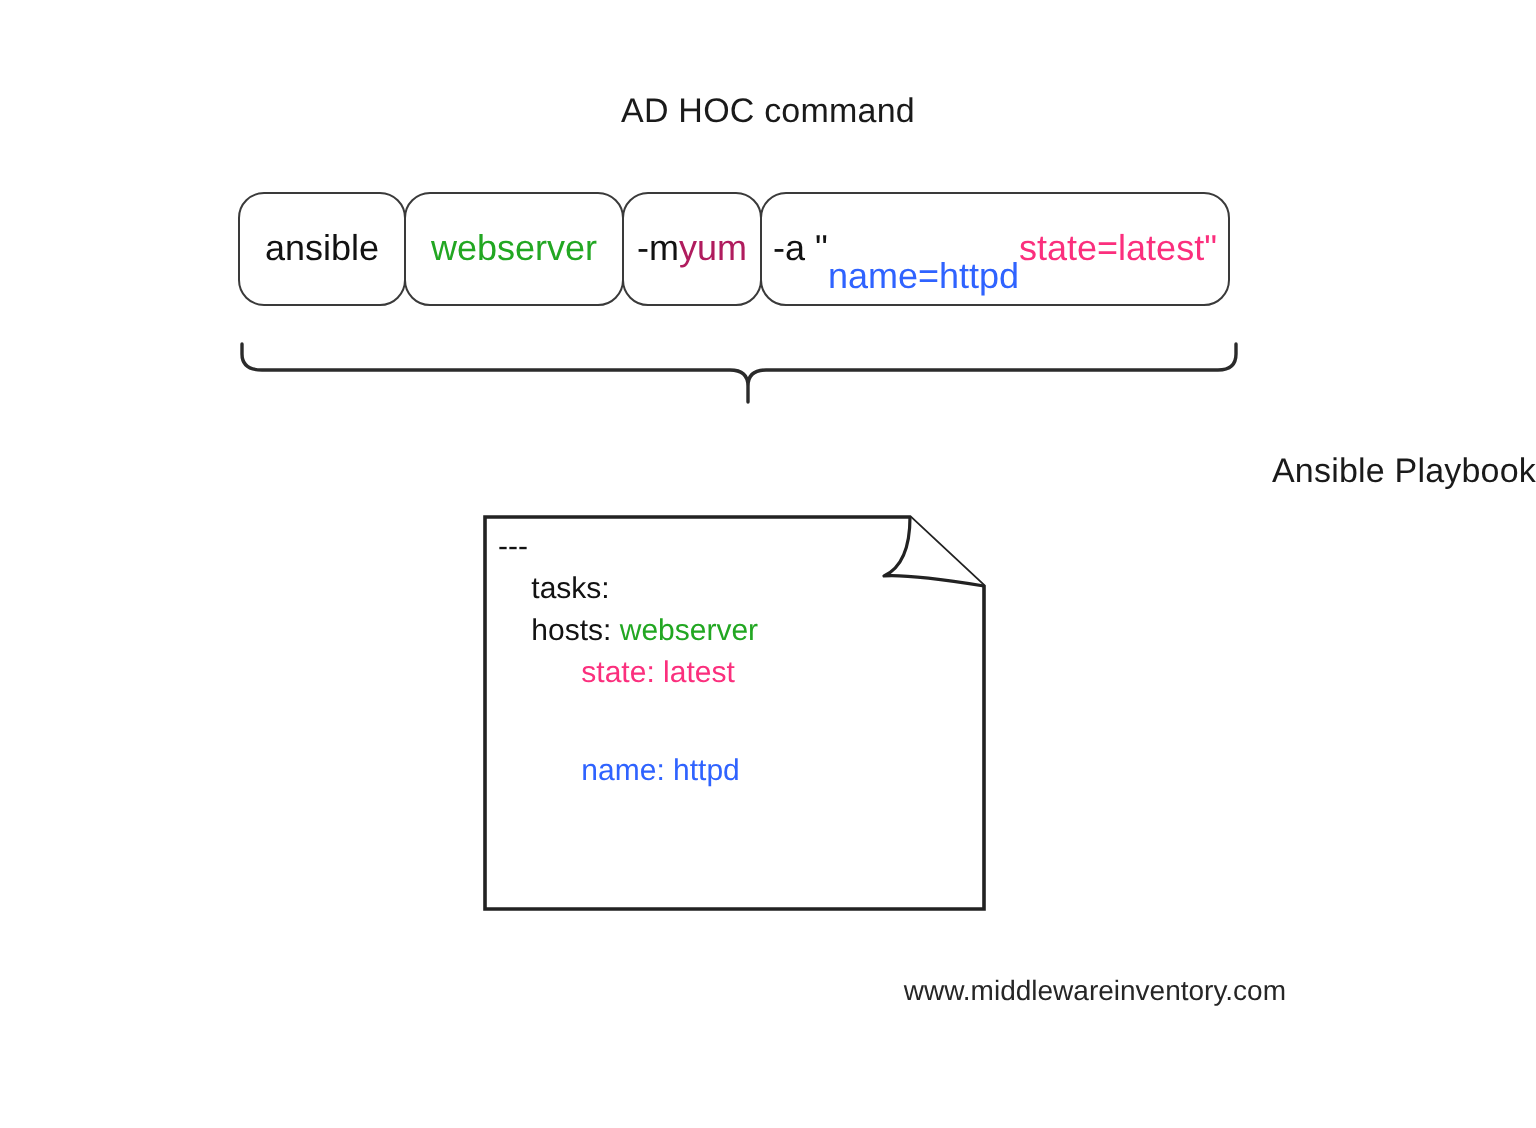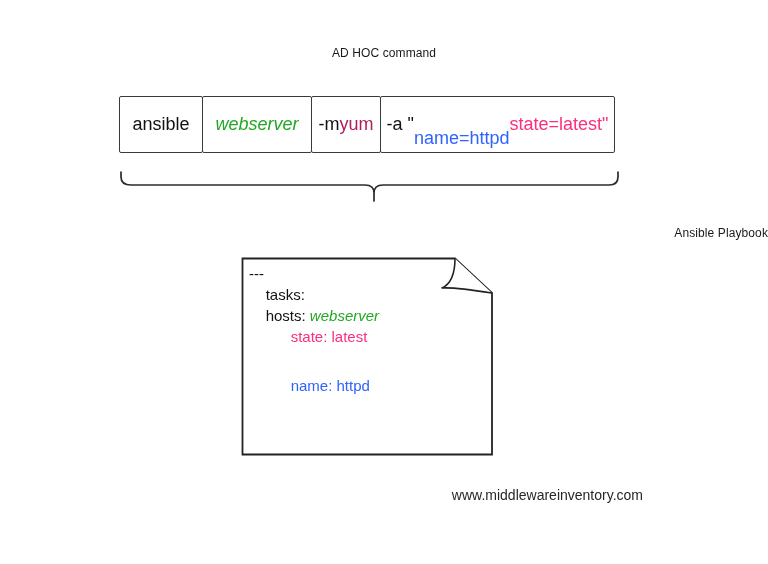--- a/index.html
+++ b/index.html
@@ -14,52 +14,52 @@
     overflow: hidden;
     font-family: "Liberation Sans", sans-serif;
     color: #1a1a1a;
   }
 
   
   .title {
     position: absolute;
     width: 100%;
     text-align: center;
-    font-size: 12px;
+    font-size: 17px;
     color: #1a1a1a;
     letter-spacing: 0.1px;
   }
   #adhoc-title { top: 46px; }
   #playbook-title { top: 226px; text-align: right; }
 
   
   #adhoc-row {
     position: absolute;
     left: 119px;
     top: 96px;
     height: 57px;
     display: flex;
     align-items: stretch;
   }
   .cmd-box {
     border: 1.4px solid #3a3a3a;
-    border-radius: 2px;
+    border-radius: 13px;
     background: #ffffff;
     display: flex;
     align-items: center;
     justify-content: center;
     padding: 0 9px;
     font-size: 18px;
     white-space: nowrap;
     box-sizing: border-box;
   }
   .cmd-box + .cmd-box { margin-left: -1px; }
 
   .tok-black  { color: #121212; }
-  .tok-green  { color: #22a722; font-style: italic; }
+  .tok-green  { color: #22a722; }
   .tok-crimson{ color: #b01c5e; }
   .tok-blue   { color: #2f63ff; margin-top: 28px; }
   .tok-pink   { color: #fb2f7d; }
 
   
   #brace-wrap {
     position: absolute;
     left: 112px;
     top: 163px;
     width: 520px;

